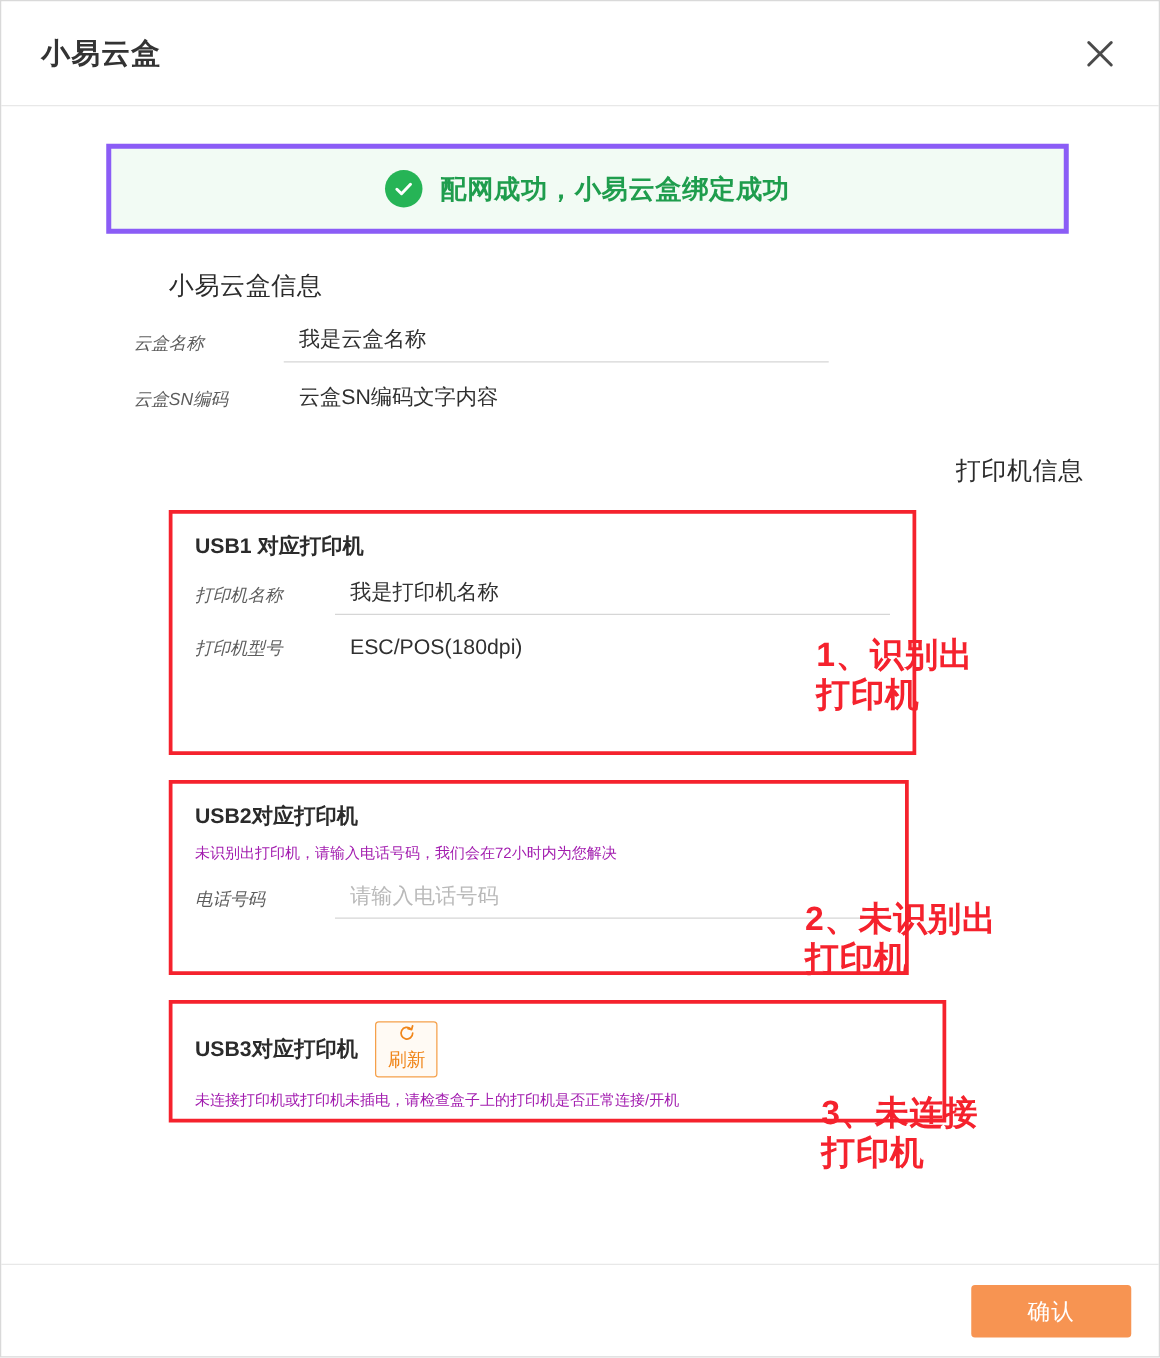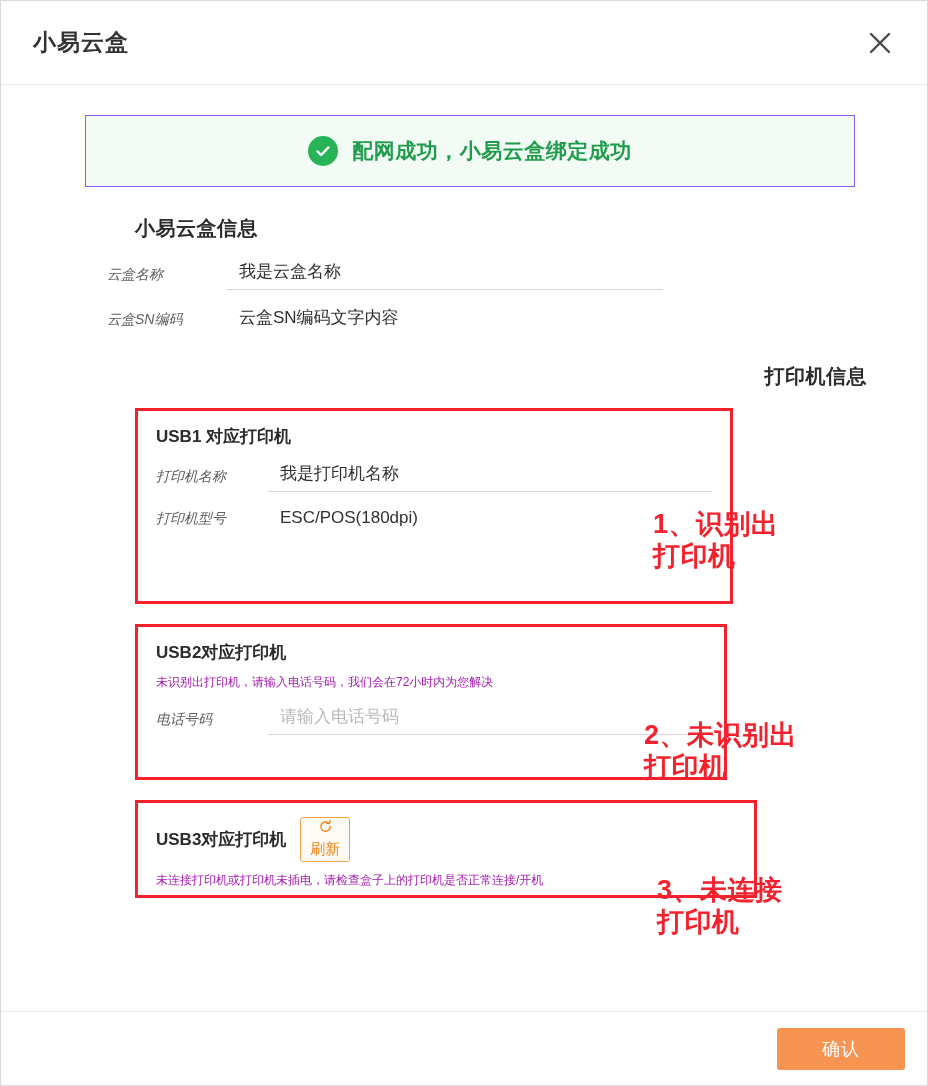--- a/index.html
+++ b/index.html
@@ -59,21 +59,21 @@
     flex: 1 1 auto;
     padding: 30px 60px 0 84px;
     box-sizing: border-box;
     position: relative;
   }
 
   .success-banner {
     width: 770px;
     height: 72px;
     background: #f2fbf4;
-    border: 1px solid #8b5cf6;
+    border: 4px solid #8b5cf6;
     box-sizing: border-box;
     display: flex;
     align-items: center;
     justify-content: center;
     gap: 14px;
     margin-bottom: 28px;
   }
   .success-icon {
     width: 30px;
     height: 30px;
@@ -87,21 +87,21 @@
   .success-icon svg { display: block; }
   .success-text {
     font-size: 21px;
     font-weight: bold;
     color: #1f9d4d;
     letter-spacing: 0.5px;
   }
 
   .section-title {
     font-size: 20px;
-    font-weight: bold;
+    font-weight: normal;
     color: #2b2b2b;
     margin: 8px 0 18px 50px;
     letter-spacing: 0.5px;
   }
 
   .field-row {
     display: flex;
     align-items: flex-end;
     margin-bottom: 16px;
   }

